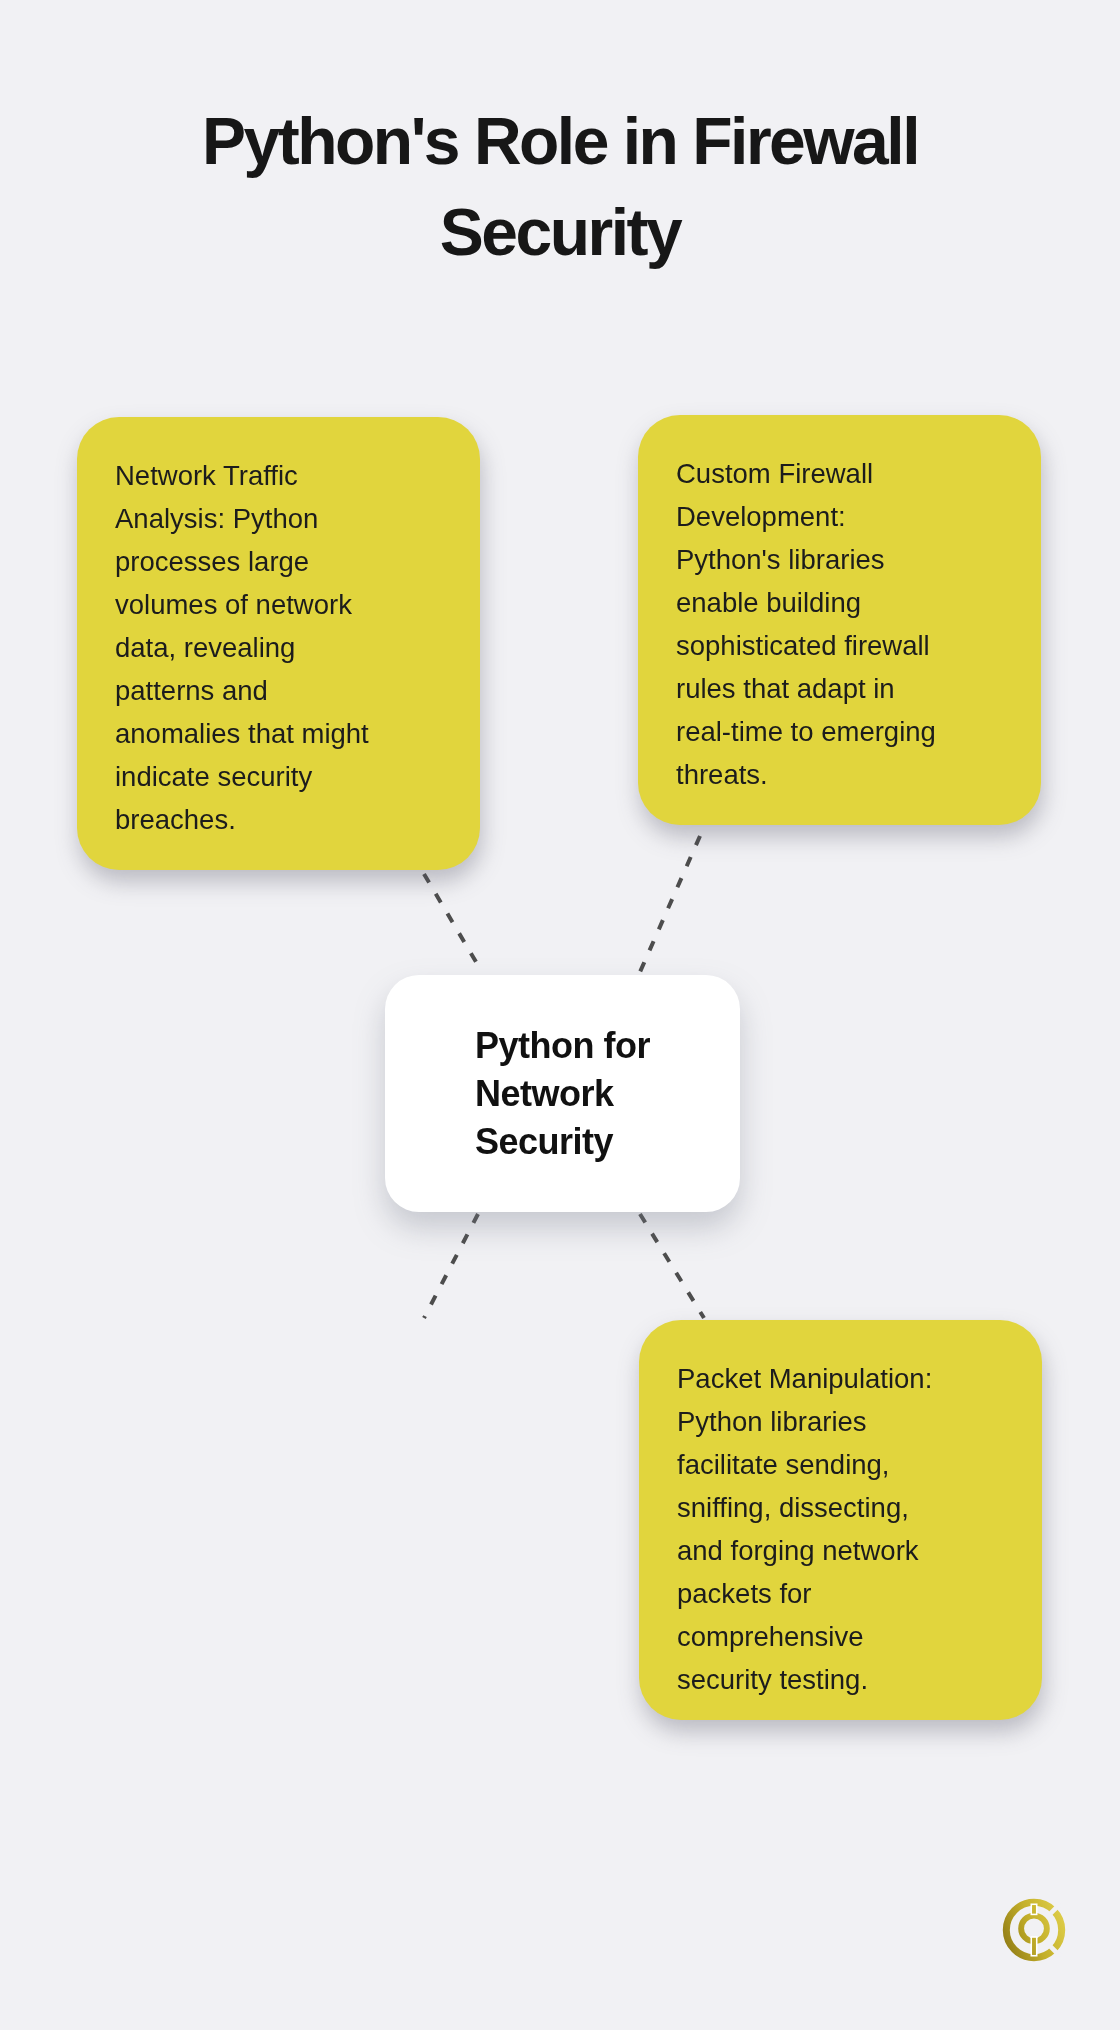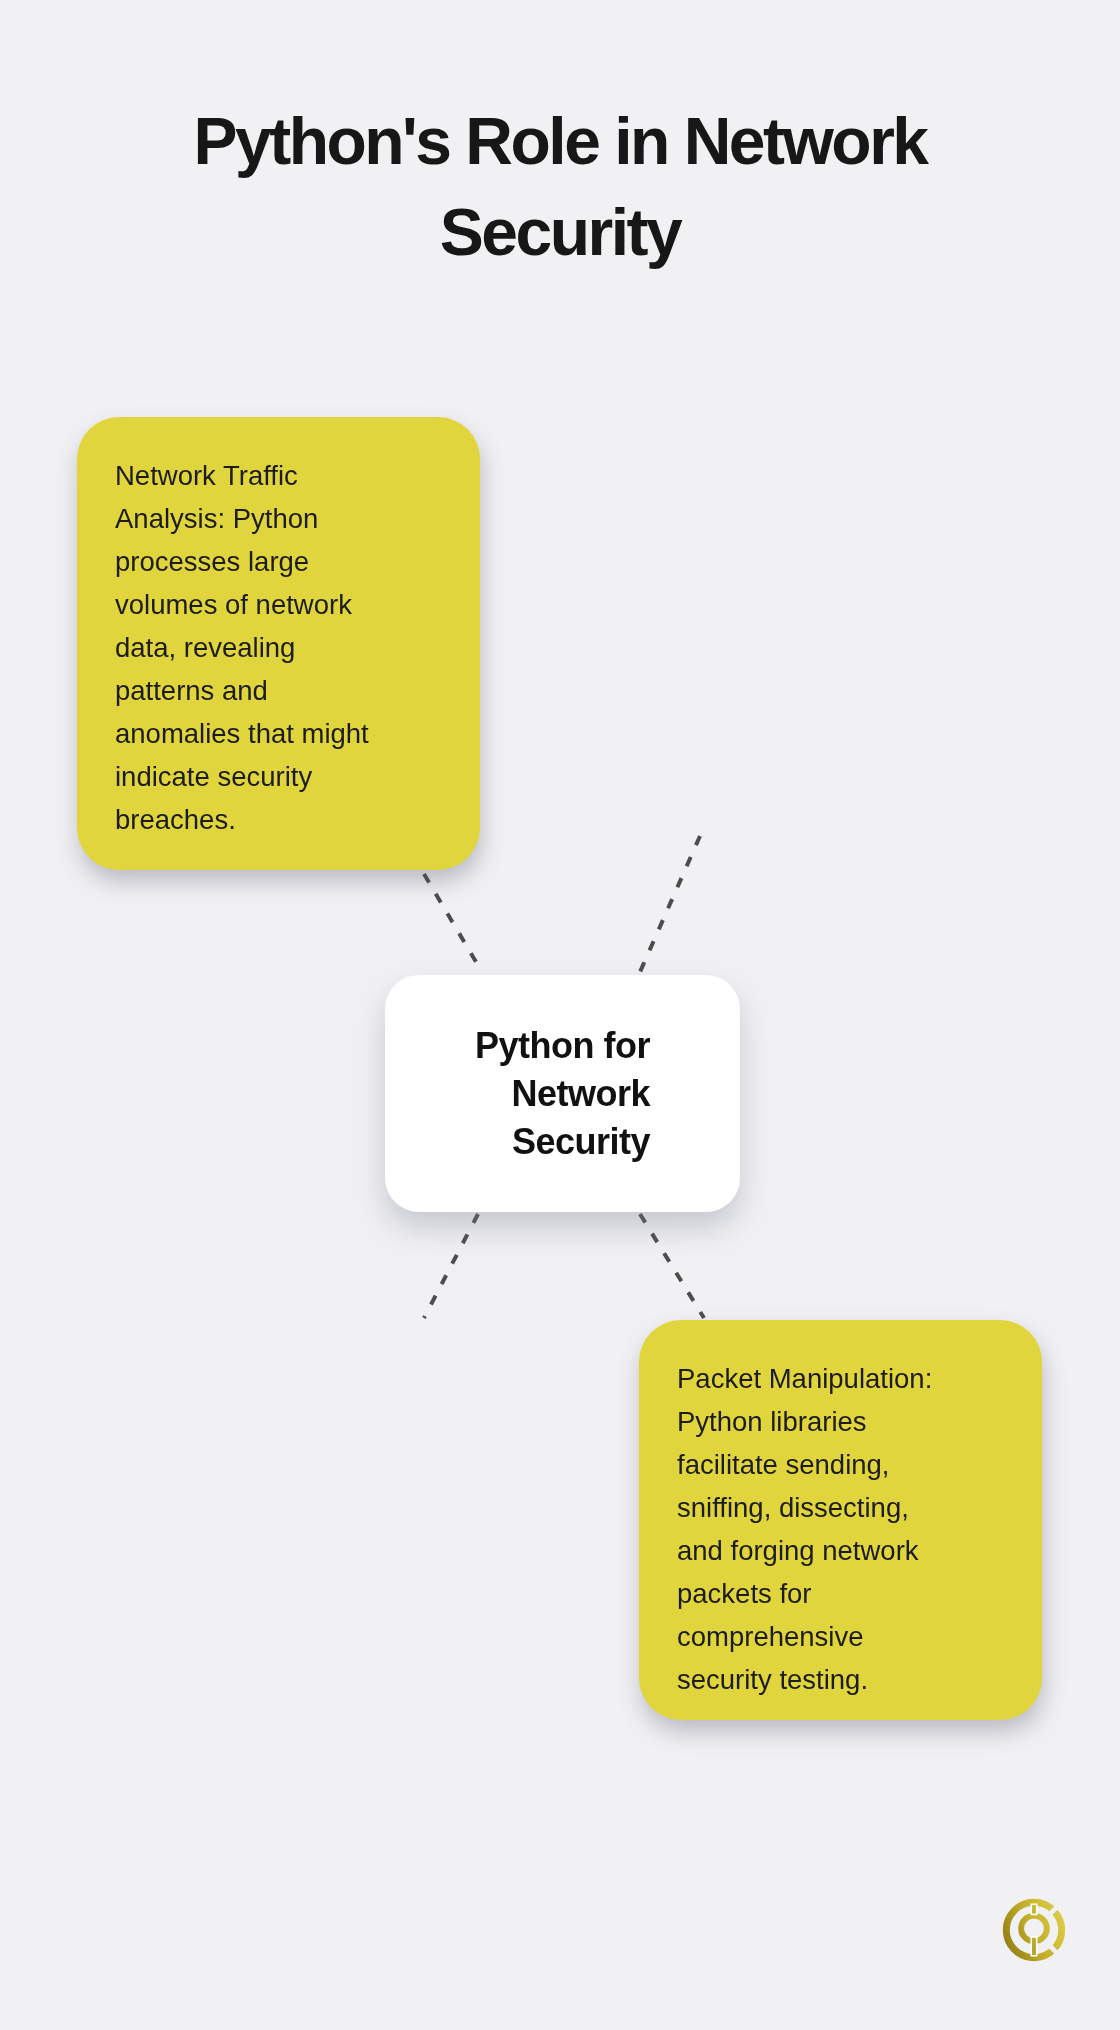--- a/index.html
+++ b/index.html
@@ -61,40 +61,40 @@
     width: 355px; height: 237px;
     background: #FFFFFF;
     border-radius: 34px;
     box-shadow: 0 16px 30px rgba(120, 125, 140, 0.35);
     display: flex;
     align-items: center;
     justify-content: center;
   }
   .center-node .node-label {
     margin: 15px;
-    text-align: right;
+    text-align: left;
     font-size: 36px;
     line-height: 48px;
     font-weight: 700;
     letter-spacing: -0.5px;
     color: #111111;
     white-space: pre-line;
   }
   .logo {
     position: absolute;
     left: 995px; top: 1891px;
     width: 78px; height: 78px;
   }
 </style>
 </head>
 <body>
 
 <div class="canvas">
 
-  <h1 class="title">Python's Role in Network
+  <h1 class="title">Python's Role in Firewall
 Security</h1>
 
   <svg class="connectors" viewBox="0 0 1120 2030" xmlns="http://www.w3.org/2000/svg" aria-hidden="true">
     <line x1="424" y1="874" x2="482" y2="972"></line>
     <line x1="700" y1="836" x2="640" y2="972"></line>
     <line x1="478" y1="1214" x2="424" y2="1318"></line>
     <line x1="640" y1="1214" x2="704" y2="1318"></line>
   </svg>
 
   <div class="card card-top-left">
@@ -102,20 +102,30 @@
 Analysis: Python
 processes large
 volumes of network
 data, revealing
 patterns and
 anomalies that might
 indicate security
 breaches.</p>
   </div>
 
+  <div class="card card-top-right">
+    <p>Custom Firewall
+Development:
+Python's libraries
+enable building
+sophisticated firewall
+rules that adapt in
+real-time to emerging
+threats.</p>
+  </div>
 
   <div class="center-node">
     <p class="node-label">Python for
 Network
 Security</p>
   </div>
 
 
   <div class="card card-bottom-right">
     <p>Packet Manipulation:

